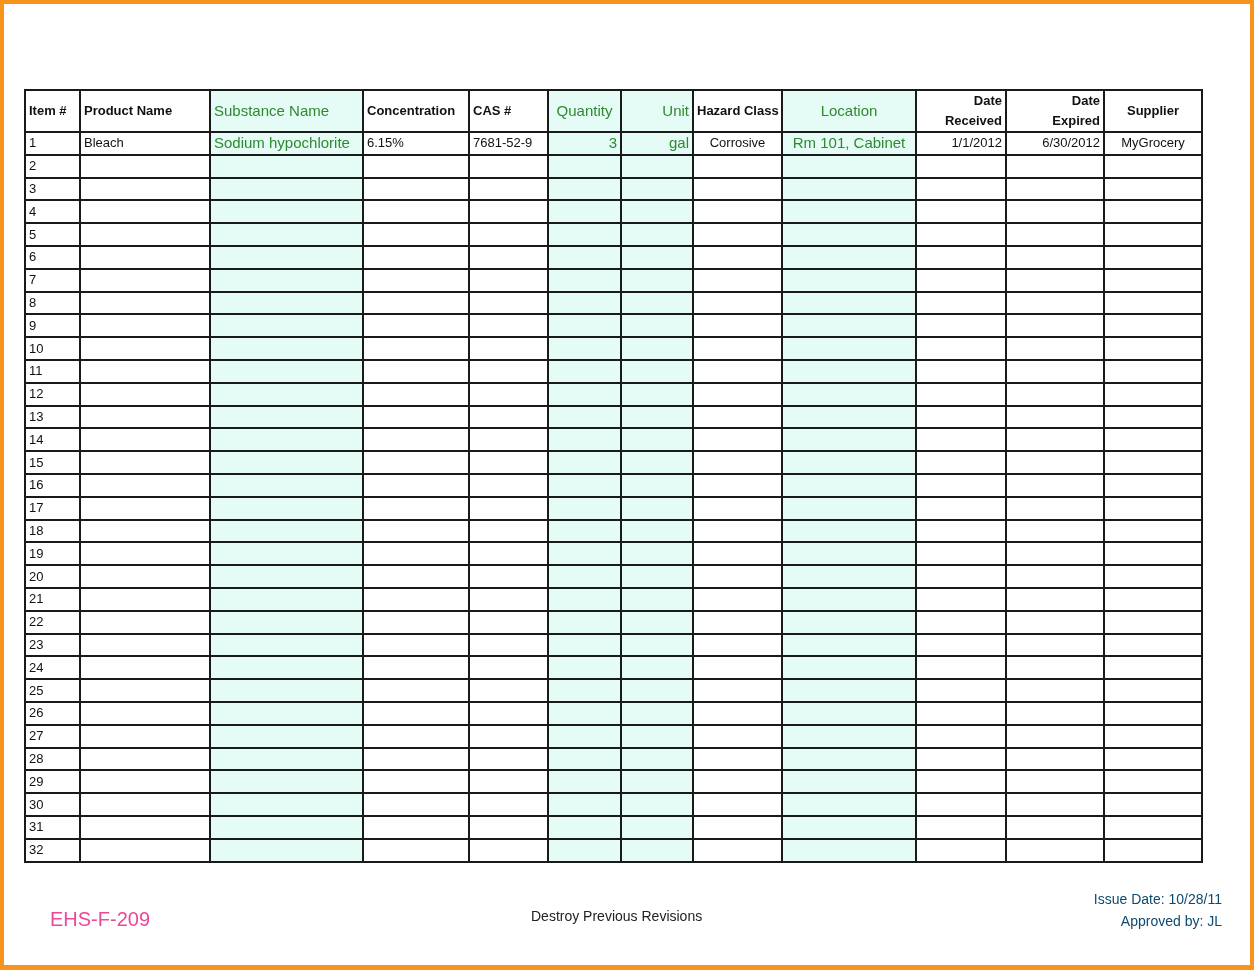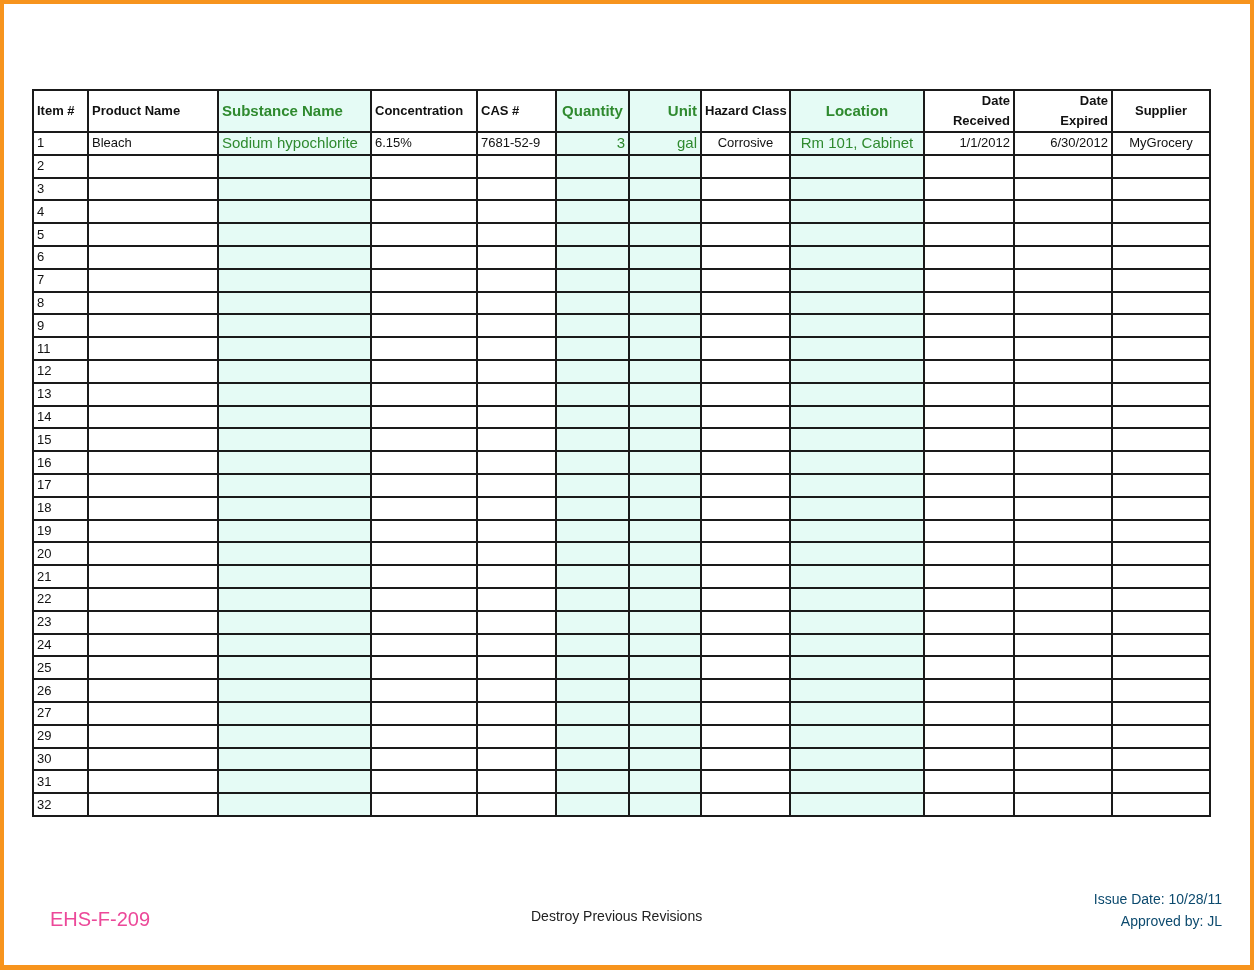--- a/index.html
+++ b/index.html
@@ -12,21 +12,21 @@
   .frame {
     position: absolute; left: 0; top: 0;
     width: 1254px; height: 970px;
     box-sizing: border-box;
     border: 4px solid #f7941d;
     border-left-width: 4px;
     border-bottom-width: 5px;
     background: #fff;
   }
   table.inv {
-    position: absolute; left: 32px; top: 89px;
+    position: absolute; left: 24px; top: 89px;
     border-collapse: collapse;
     table-layout: fixed;
     width: 1177px;
   }
   table.inv td, table.inv th {
     border: 2px solid #1a1a1a;
     padding: 0 3px;
     font-size: 13px;
     color: #111;
     white-space: nowrap;
@@ -38,21 +38,21 @@
   }
   table.inv thead th {
     height: 36px;
     font-weight: bold;
     font-size: 13px;
   }
   table.inv th.green, table.inv td.green {
     background: #e5fbf5;
     color: #2f8a2f;
   }
-  table.inv thead th.green { font-weight: bold; font-size: 15px; }
+  table.inv thead th.green { font-weight: normal; font-size: 15px; }
   table.inv tbody tr.first td.green { font-size: 15px; }
   .right { text-align: right !important; }
   .center { text-align: center !important; }
   .italic { }
   .two-line { line-height: 20px !important; vertical-align: bottom; }
   .two-line span { display: block; }
   .footer-left {
     position: absolute; left: 50px; top: 908px;
     font-size: 20px; color: #ec4899;
   }
@@ -229,20 +229,34 @@
         <td></td>
         <td class="green"></td>
         <td class="green"></td>
         <td></td>
         <td class="green"></td>
         <td></td>
         <td></td>
         <td></td>
       </tr>
       <tr>
+        <td>10</td>
+        <td></td>
+        <td class="green"></td>
+        <td></td>
+        <td></td>
+        <td class="green"></td>
+        <td class="green"></td>
+        <td></td>
+        <td class="green"></td>
+        <td></td>
+        <td></td>
+        <td></td>
+      </tr>
+      <tr>
         <td>11</td>
         <td></td>
         <td class="green"></td>
         <td></td>
         <td></td>
         <td class="green"></td>
         <td class="green"></td>
         <td></td>
         <td class="green"></td>
         <td></td>
@@ -454,20 +468,34 @@
         <td class="green"></td>
         <td class="green"></td>
         <td></td>
         <td class="green"></td>
         <td></td>
         <td></td>
         <td></td>
       </tr>
       <tr>
         <td>27</td>
+        <td></td>
+        <td class="green"></td>
+        <td></td>
+        <td></td>
+        <td class="green"></td>
+        <td class="green"></td>
+        <td></td>
+        <td class="green"></td>
+        <td></td>
+        <td></td>
+        <td></td>
+      </tr>
+      <tr>
+        <td>28</td>
         <td></td>
         <td class="green"></td>
         <td></td>
         <td></td>
         <td class="green"></td>
         <td class="green"></td>
         <td></td>
         <td class="green"></td>
         <td></td>
         <td></td>

